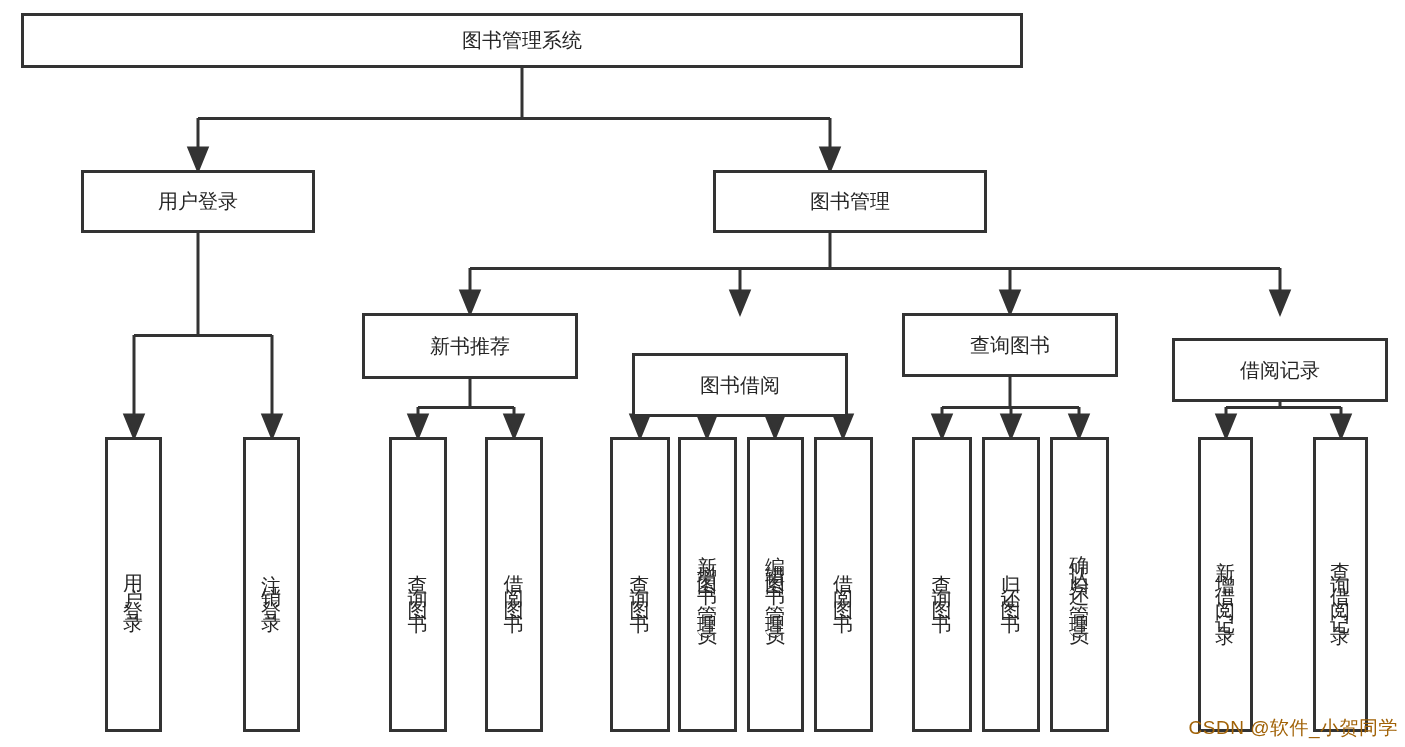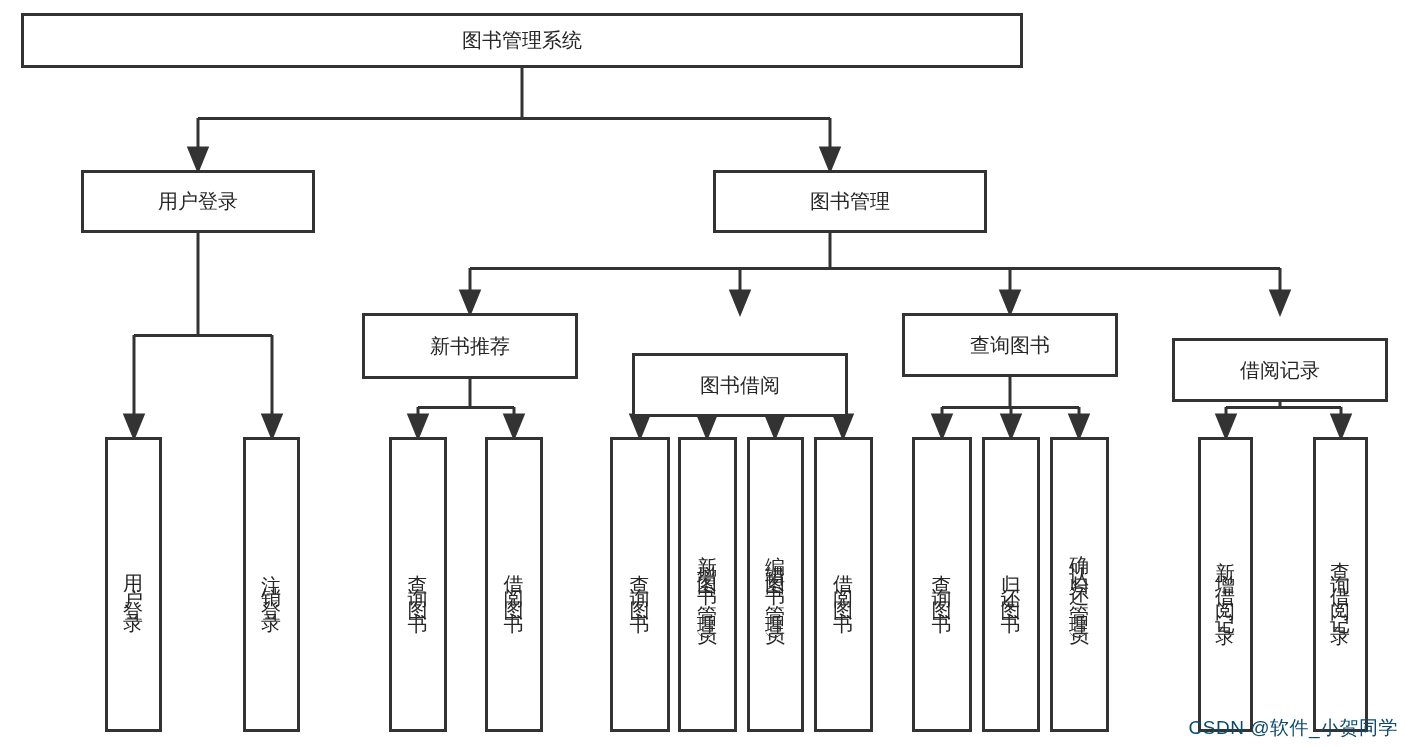--- a/index.html
+++ b/index.html
@@ -31,21 +31,21 @@
     letter-spacing: 13px;
     line-height: 1;
     white-space: nowrap;
   }
   .vbox .vtext.long { letter-spacing: 10px; }
   .watermark {
     position: absolute;
     right: 7px;
     bottom: 6px;
     font-size: 19px;
-    color: #0c4a6e;
+    color: #a16207;
     z-index: 3;
     letter-spacing: 0.5px;
   }
 </style>
 </head>
 <body>
 
 <div class="stage">
 
   <svg class="edges" width="1405" height="747" viewBox="0 0 1405 747">

